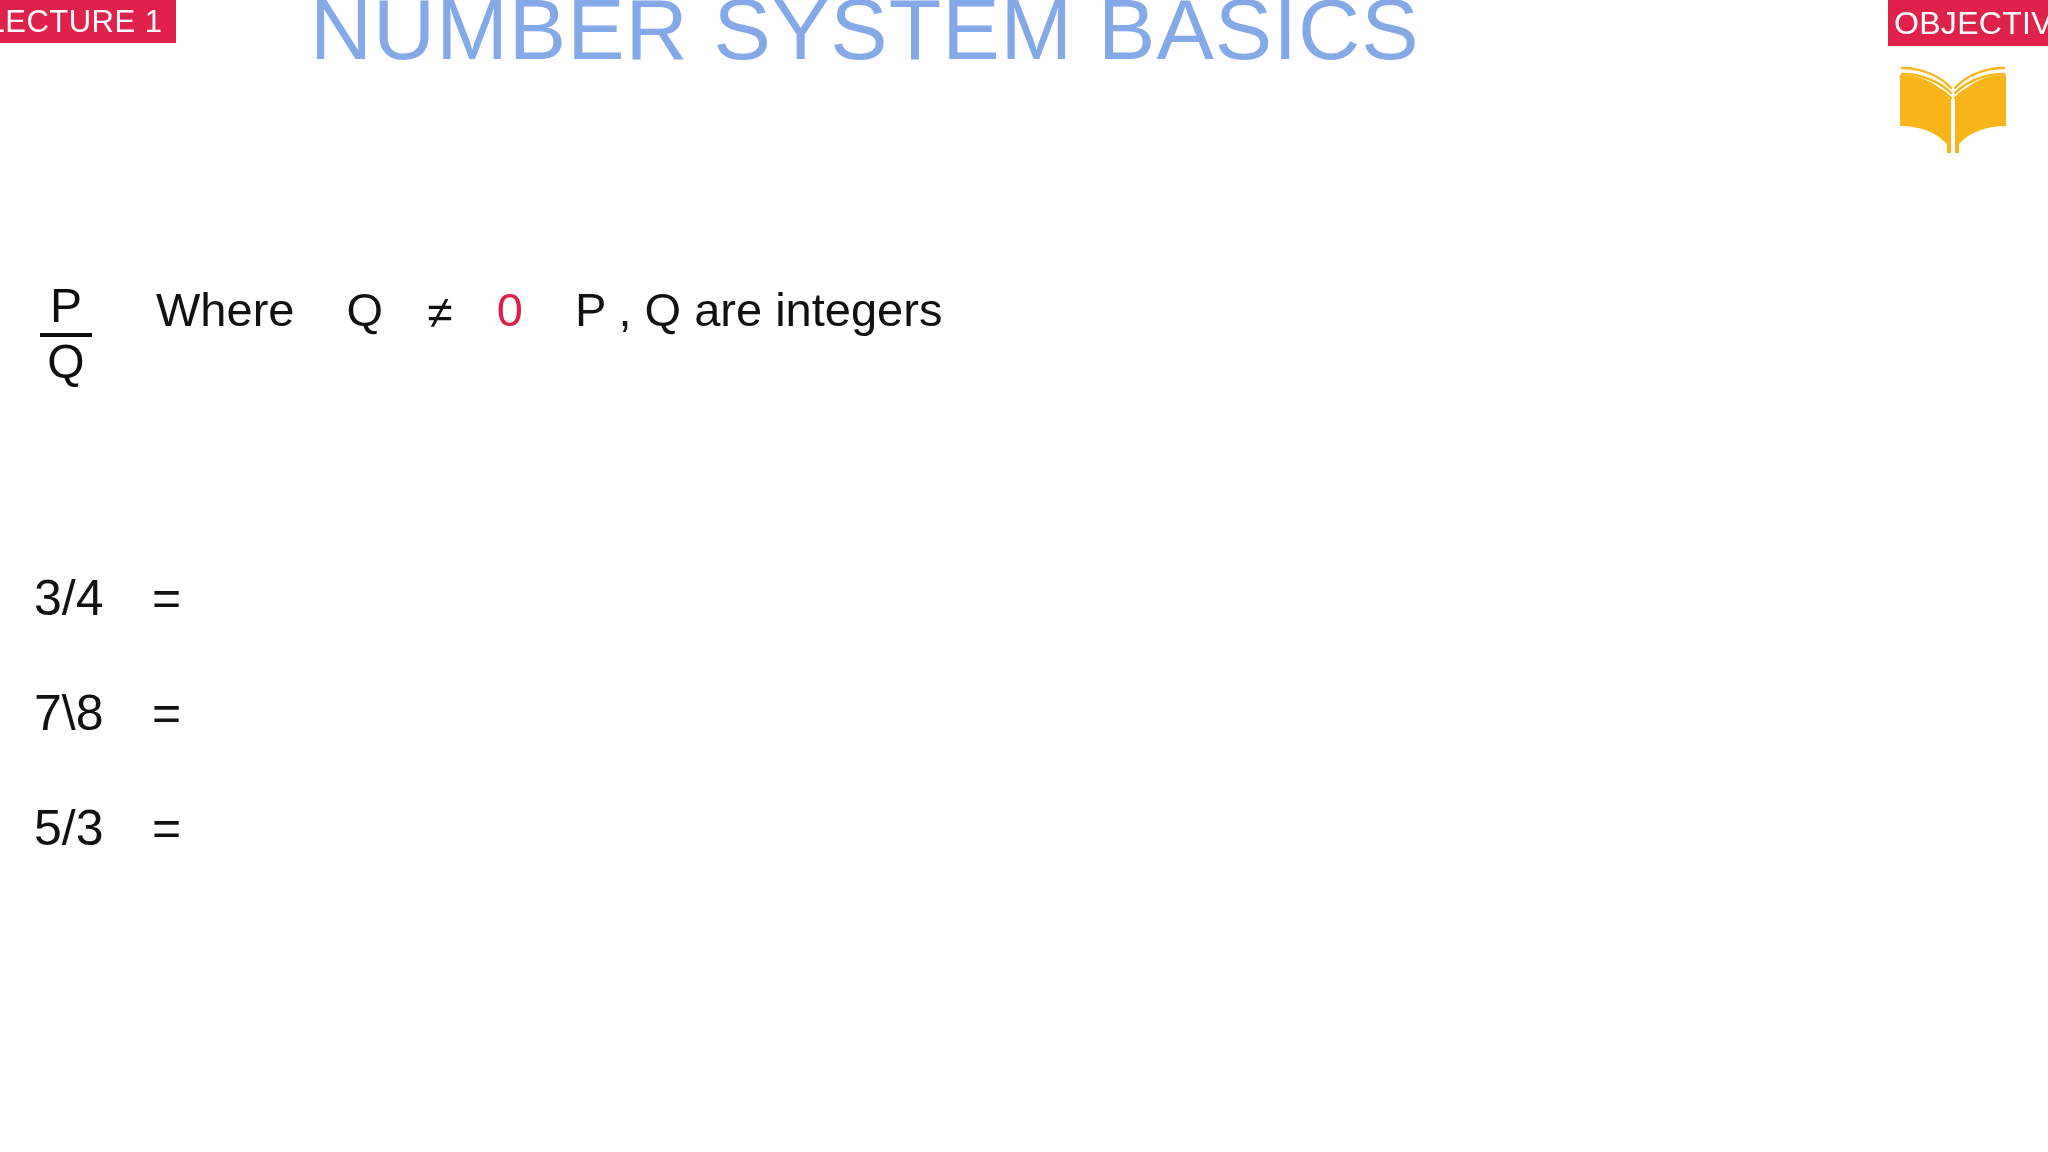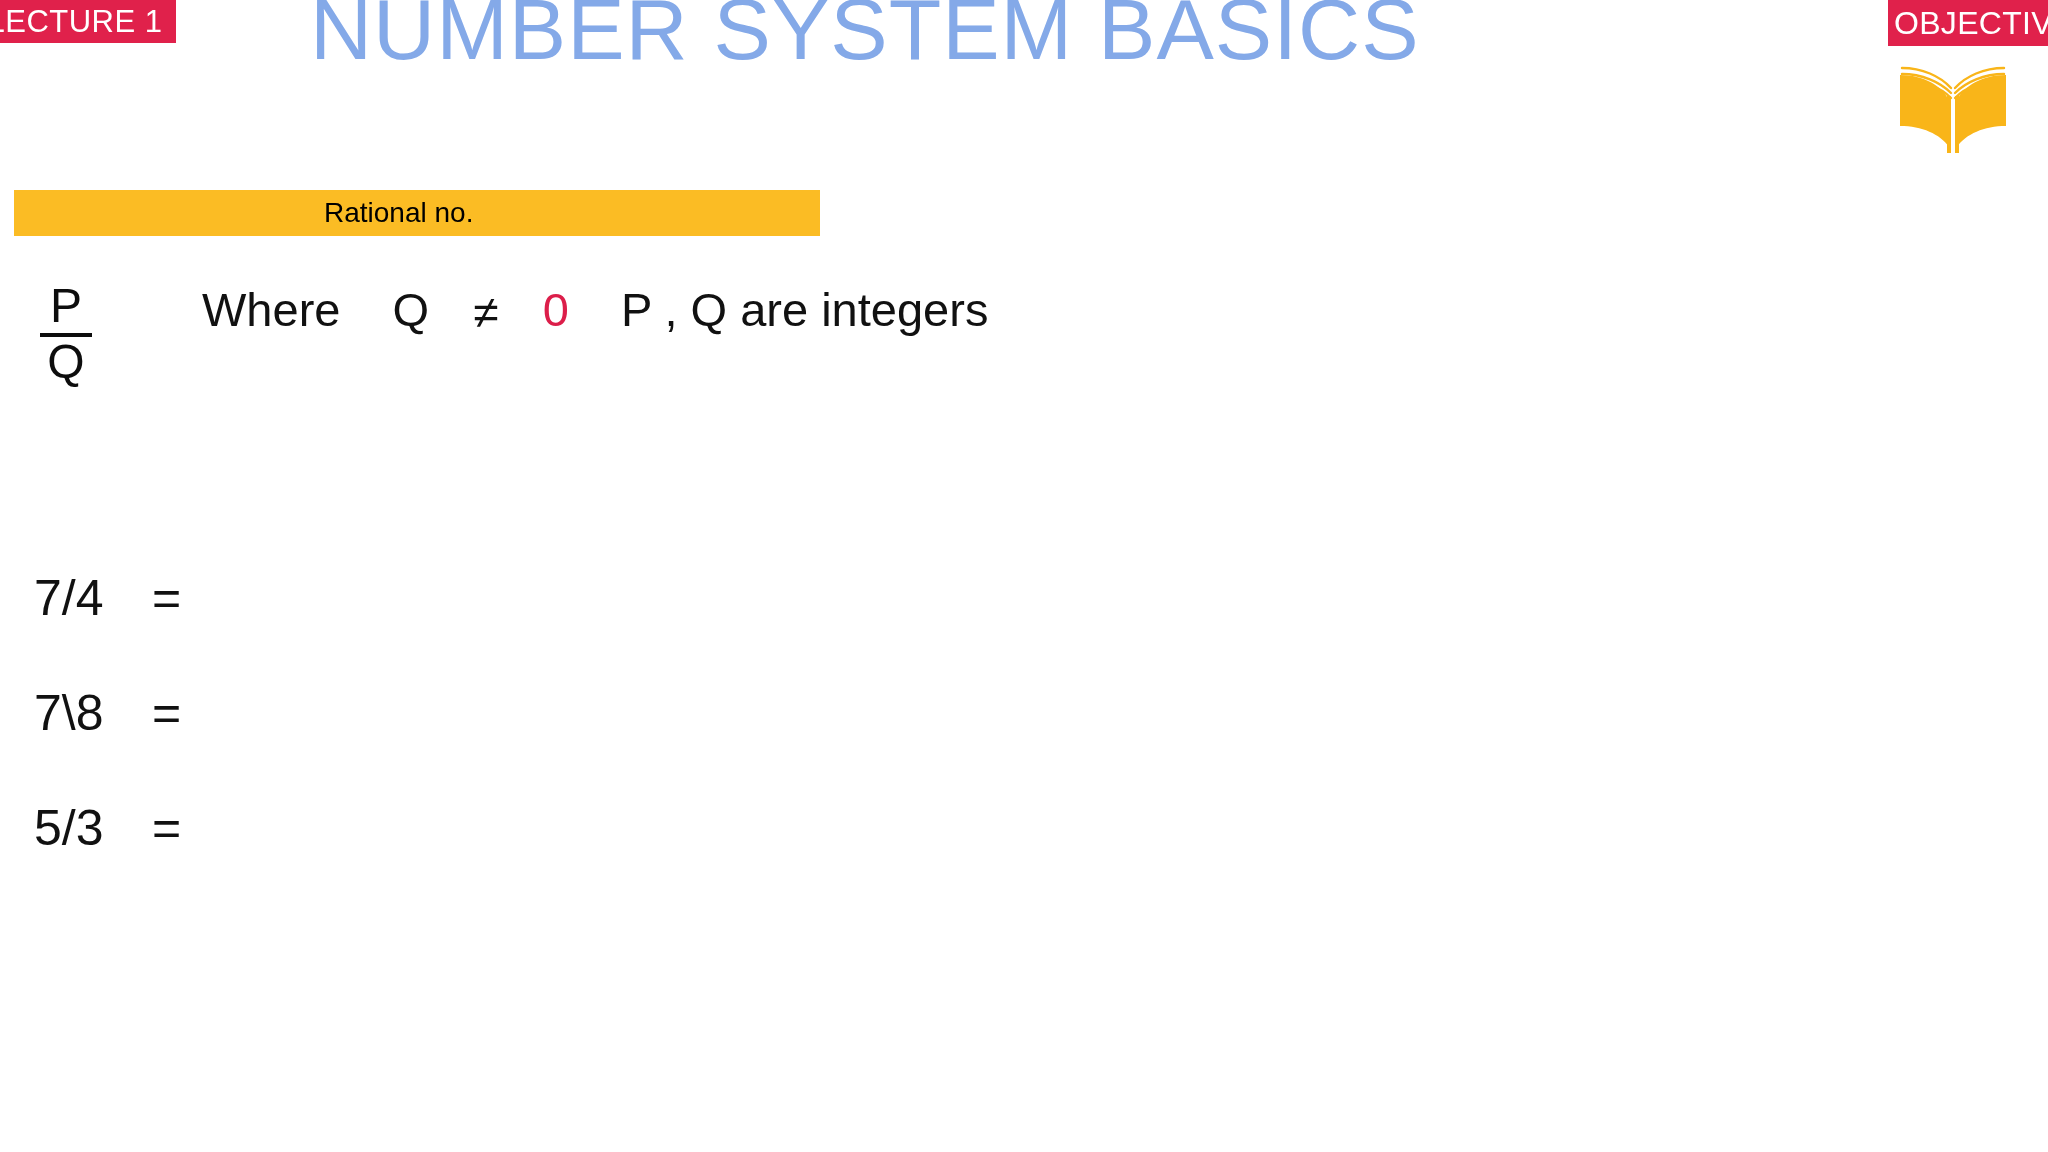--- a/index.html
+++ b/index.html
@@ -125,21 +125,21 @@
   .fraction .bar {
     display: block;
     width: 52px;
     height: 4px;
     background: #0d0d0d;
     margin: 2px 0 1px 0;
   }
   .fraction .den { display: block; }
 
   .definition-text {
-    margin-left: 104px;
+    margin-left: 58px;
     margin-top: 4px;
     font-size: 47px;
     color: #111111;
     line-height: 1;
     white-space: nowrap;
   }
   .definition-text .seg { display: inline-block; }
   .definition-text .gap-sm { display: inline-block; width: 18px; }
   .definition-text .gap-md { display: inline-block; width: 26px; }
   .definition-text .neq {
@@ -203,23 +203,20 @@
       <path d="M6 27 C 30 27, 48 38, 55 52 L 55 99 C 46 86, 28 78, 6 78 Z" fill="#F9B519"></path>
 
       <path d="M112 27 C 88 27, 70 38, 63 52 L 63 99 C 72 86, 90 78, 112 78 Z" fill="#F9B519"></path>
 
       <path d="M53 48 L 53 105 L 57 105 L 57 48 Z" fill="#F9B519"></path>
 
       <path d="M61 48 L 61 105 L 65 105 L 65 48 Z" fill="#F9B519"></path>
     </svg>
   </div>
 
-  <div class="section-bar">
-    <span class="label">Rational no.</span>
-  </div>
 
   <div class="definition-row">
     <span class="fraction">
       <span class="num">P</span>
       <span class="bar"></span>
       <span class="den">Q</span>
     </span>
     <span class="definition-text">
       <span class="seg">Where</span>
       <span class="gap-md"></span>
@@ -227,21 +224,21 @@
       <span class="gap-sm"></span>
       <span class="neq">≠</span>
       <span class="gap-sm"></span>
       <span class="seg zero">0</span>
       <span class="gap-md"></span>
       <span class="seg">P , Q are integers</span>
     </span>
   </div>
 
   <div class="example-row" id="ex-0">
-    <span class="expr">7/4</span>
+    <span class="expr">3/4</span>
     <span class="eq">=</span>
     <span class="result"></span>
   </div>
 
   <div class="example-row" id="ex-1">
     <span class="expr">7\8</span>
     <span class="eq">=</span>
     <span class="result"></span>
   </div>
 

